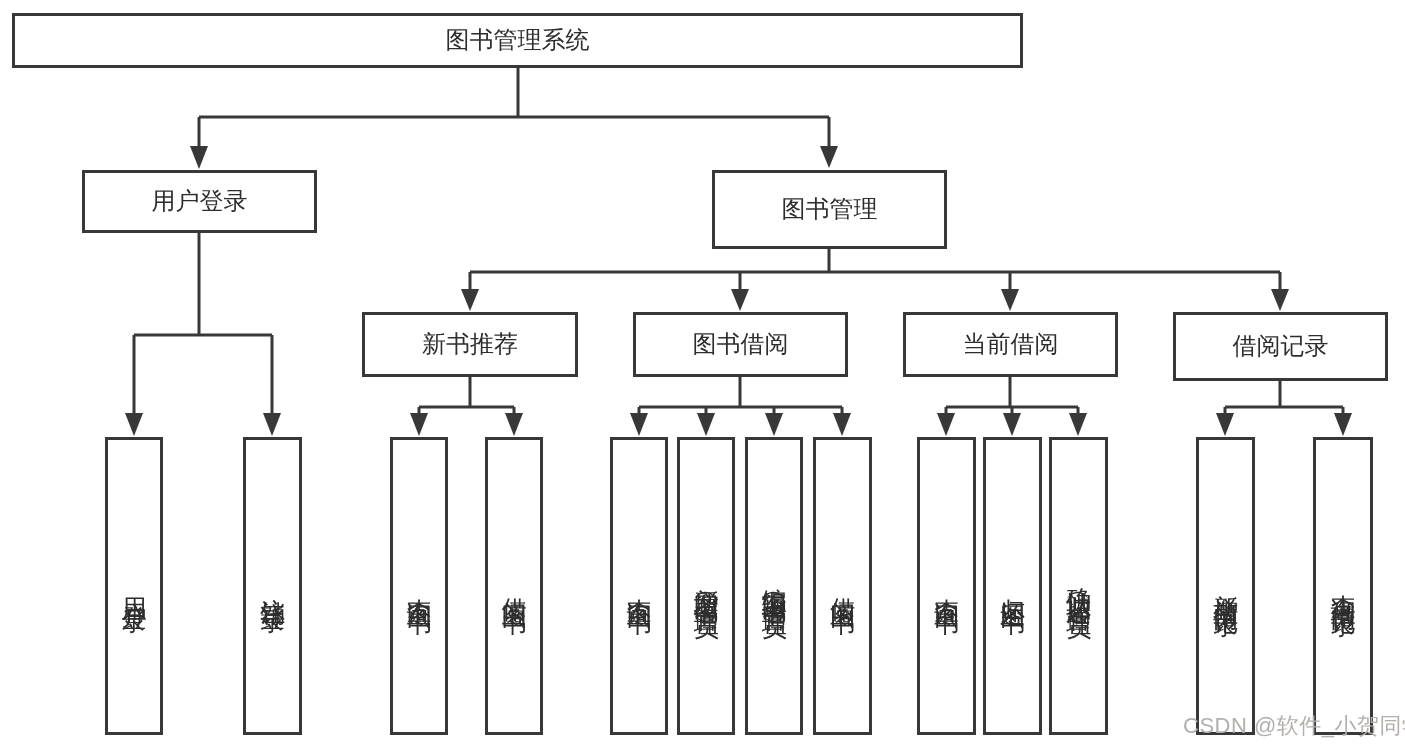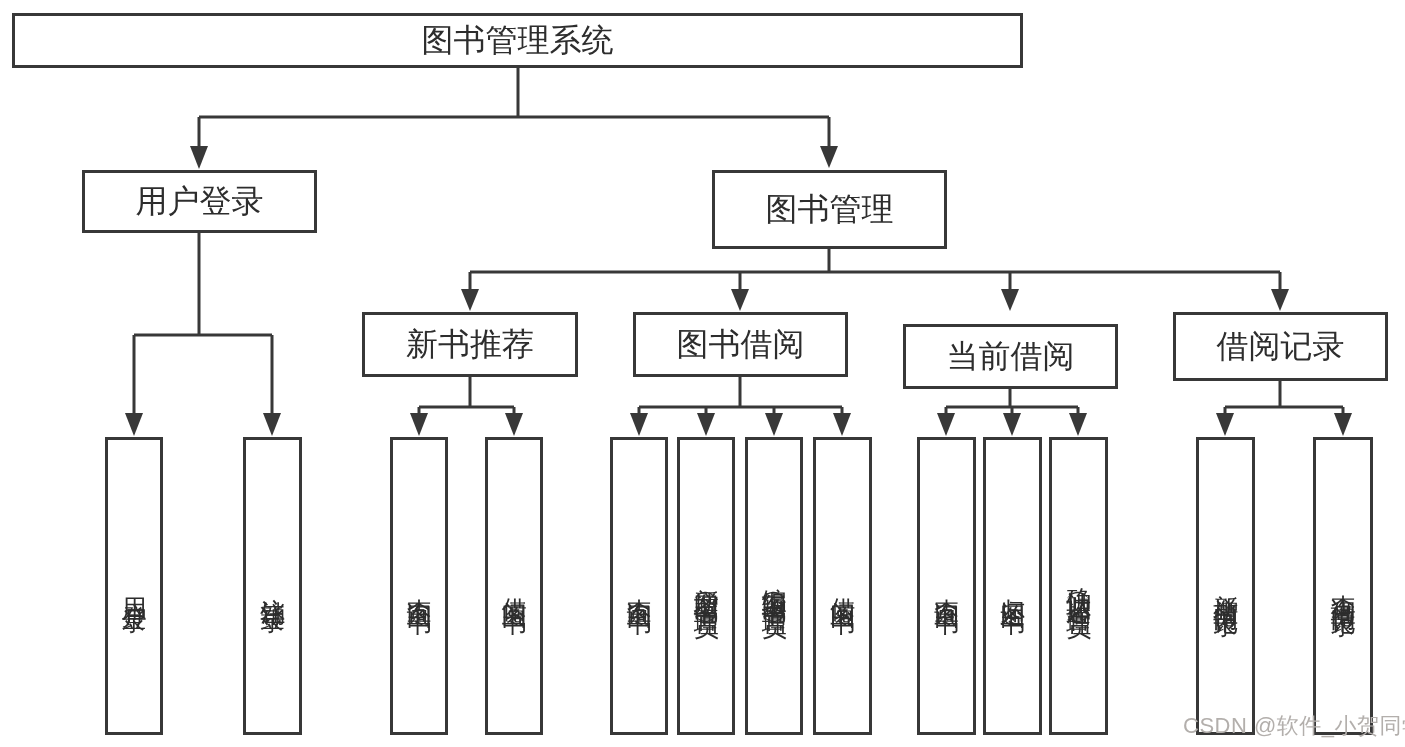--- a/index.html
+++ b/index.html
@@ -5,21 +5,21 @@
   html,body { margin:0; padding:0; background:#ffffff; }
   .canvas {
     position:relative; width:1405px; height:747px; background:#ffffff;
     font-family:"Liberation Sans","DejaVu Sans",sans-serif; color:#2d2d2d; overflow:hidden;
   }
   .connectors { position:absolute; left:0; top:0; }
   .node {
     position:absolute; box-sizing:border-box;
     border:3px solid #383838; background:#ffffff;
     display:flex; align-items:center; justify-content:center;
-    font-size:32px; line-height:1.2; white-space:nowrap;
+    font-size:24px; line-height:1.2; white-space:nowrap;
   }
   .leaf {
     writing-mode:vertical-rl; font-size:25px; letter-spacing:4px; line-height:1.1;
   }
   .watermark {
     position:absolute; left:1183px; top:712px;
     font-size:22px; line-height:1.25; color:#b3afac; letter-spacing:0.5px;
     white-space:nowrap; z-index:5;
   }
 </style>
@@ -69,21 +69,21 @@
   <div class="node" style="left:712px;top:170px;width:235px;height:79px">
     <span>图书管理</span>
   </div>
 
   <div class="node" style="left:633px;top:312px;width:215px;height:65px">
     <span>图书借阅</span>
   </div>
   <div class="node" style="left:362px;top:312px;width:216px;height:65px">
     <span>新书推荐</span>
   </div>
-  <div class="node" style="left:903px;top:324px;width:215px;height:65px">
+  <div class="node" style="left:903px;top:312px;width:215px;height:65px">
     <span>当前借阅</span>
   </div>
   <div class="node" style="left:1173px;top:312px;width:215px;height:69px">
     <span>借阅记录</span>
   </div>
 
   <div class="node leaf" style="left:105px;top:437px;width:58px;height:298px">
     <span>用户登录</span>
   </div>
   <div class="node leaf" style="left:243px;top:437px;width:59px;height:298px">

